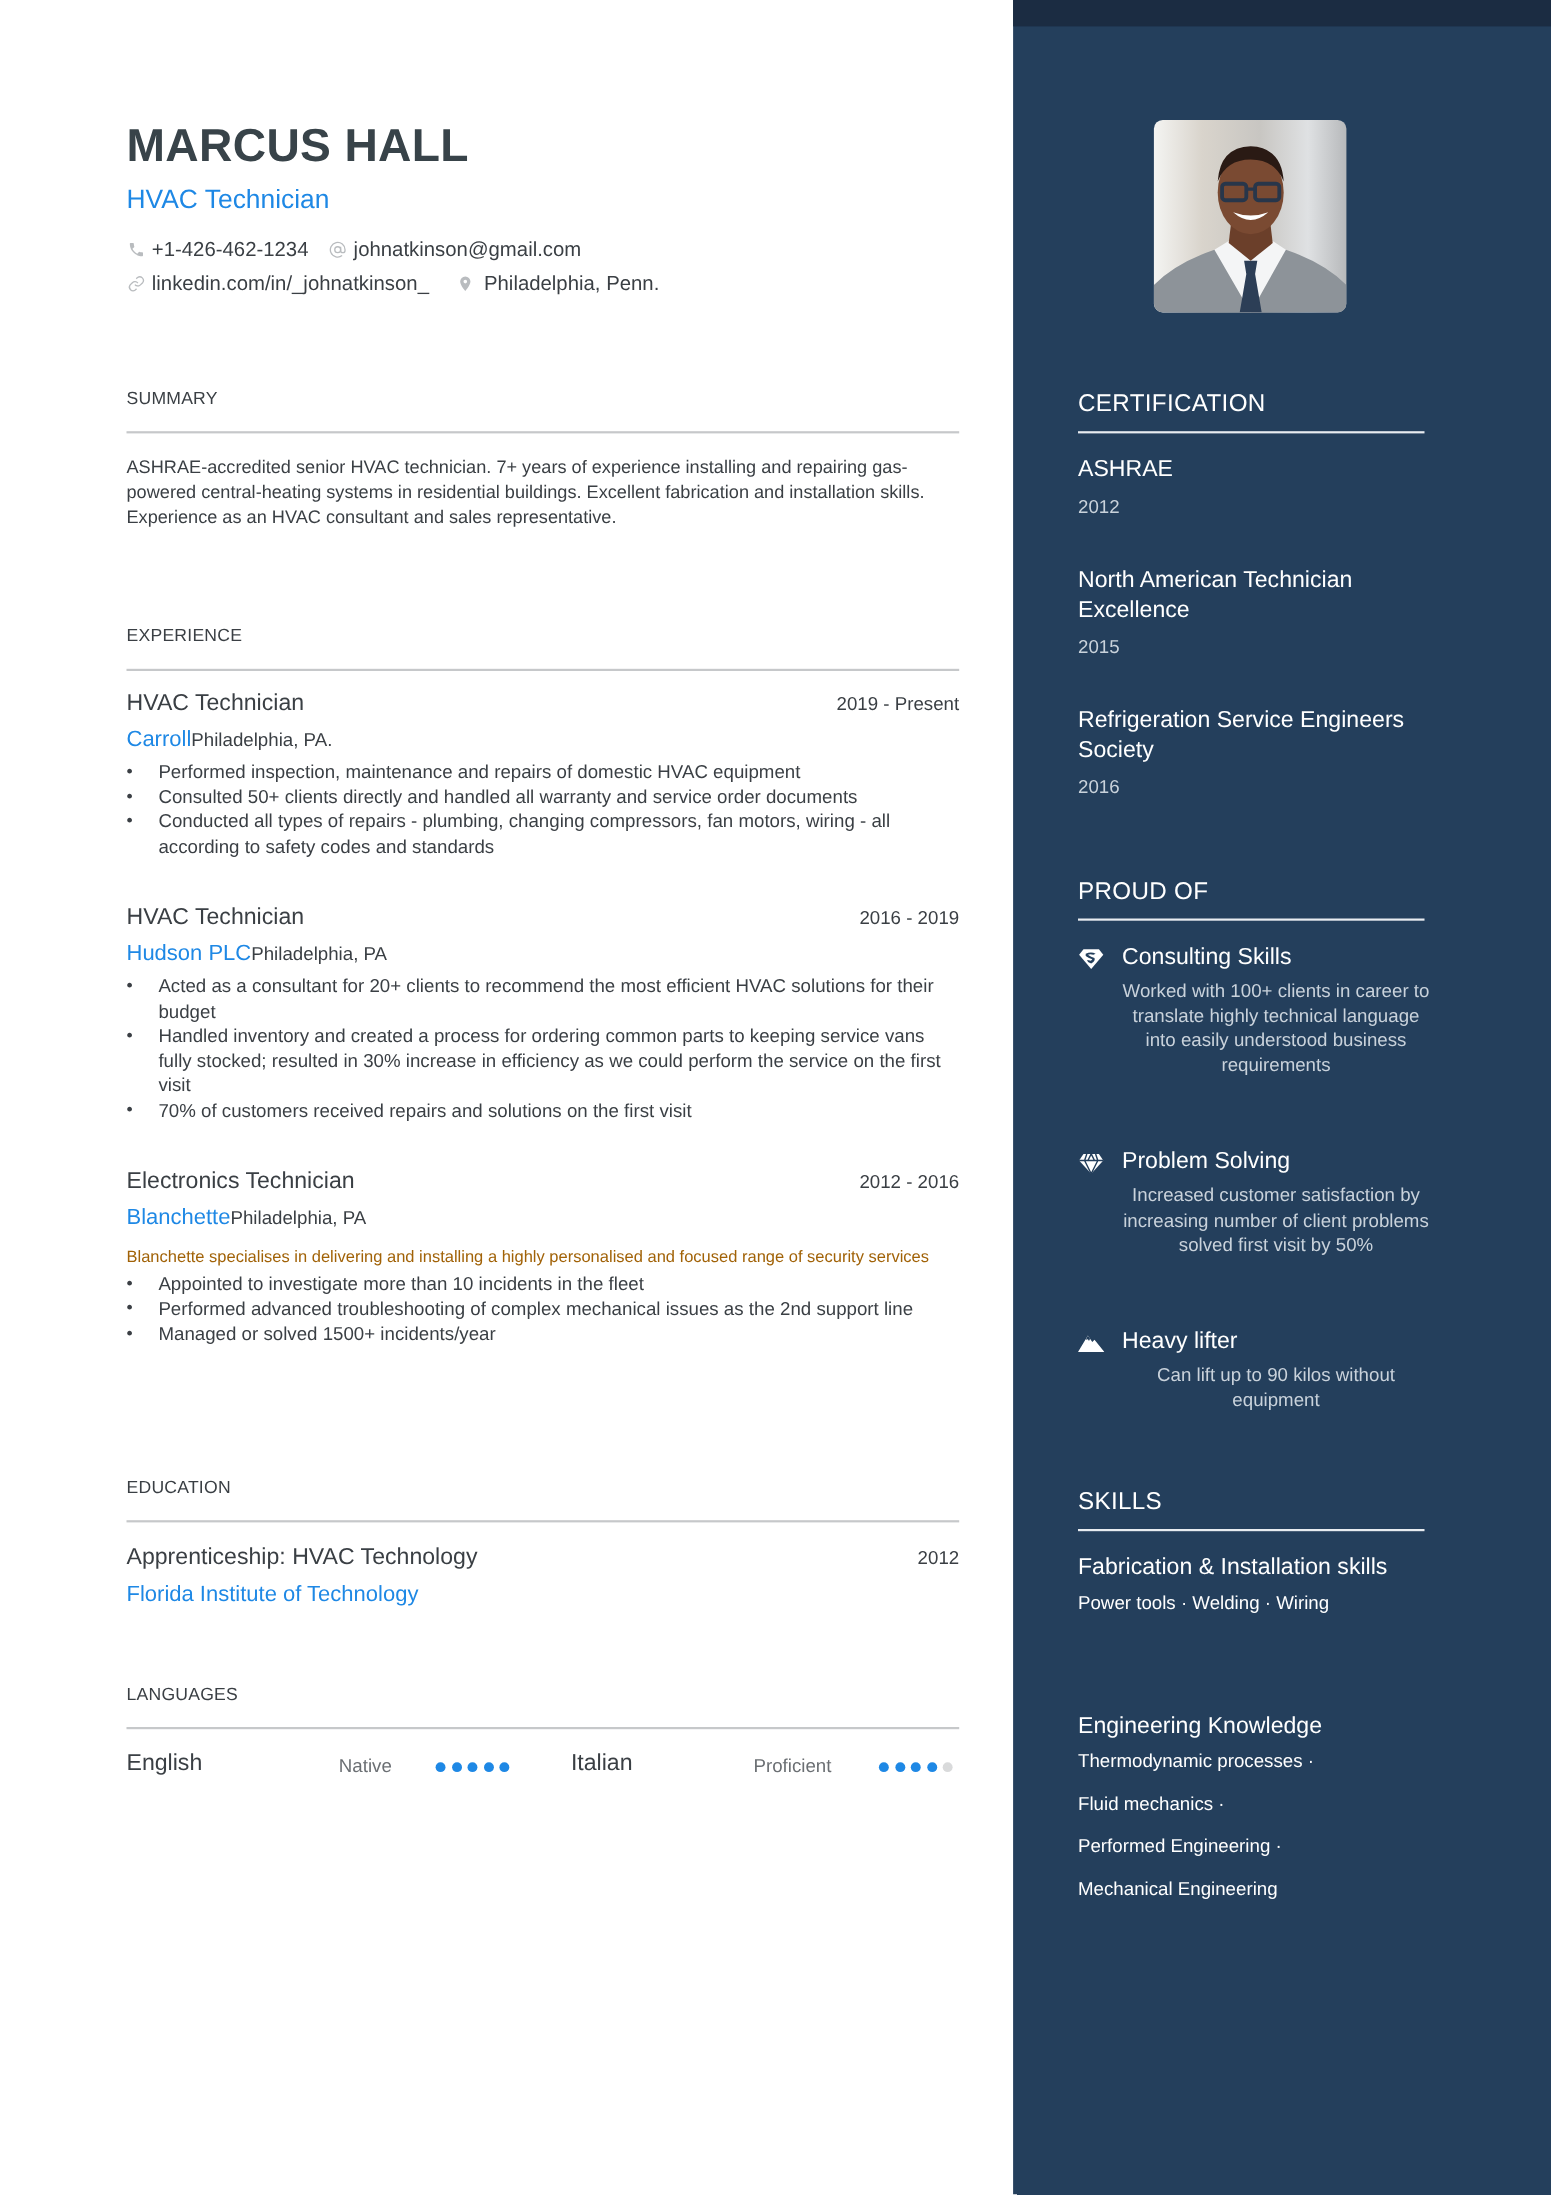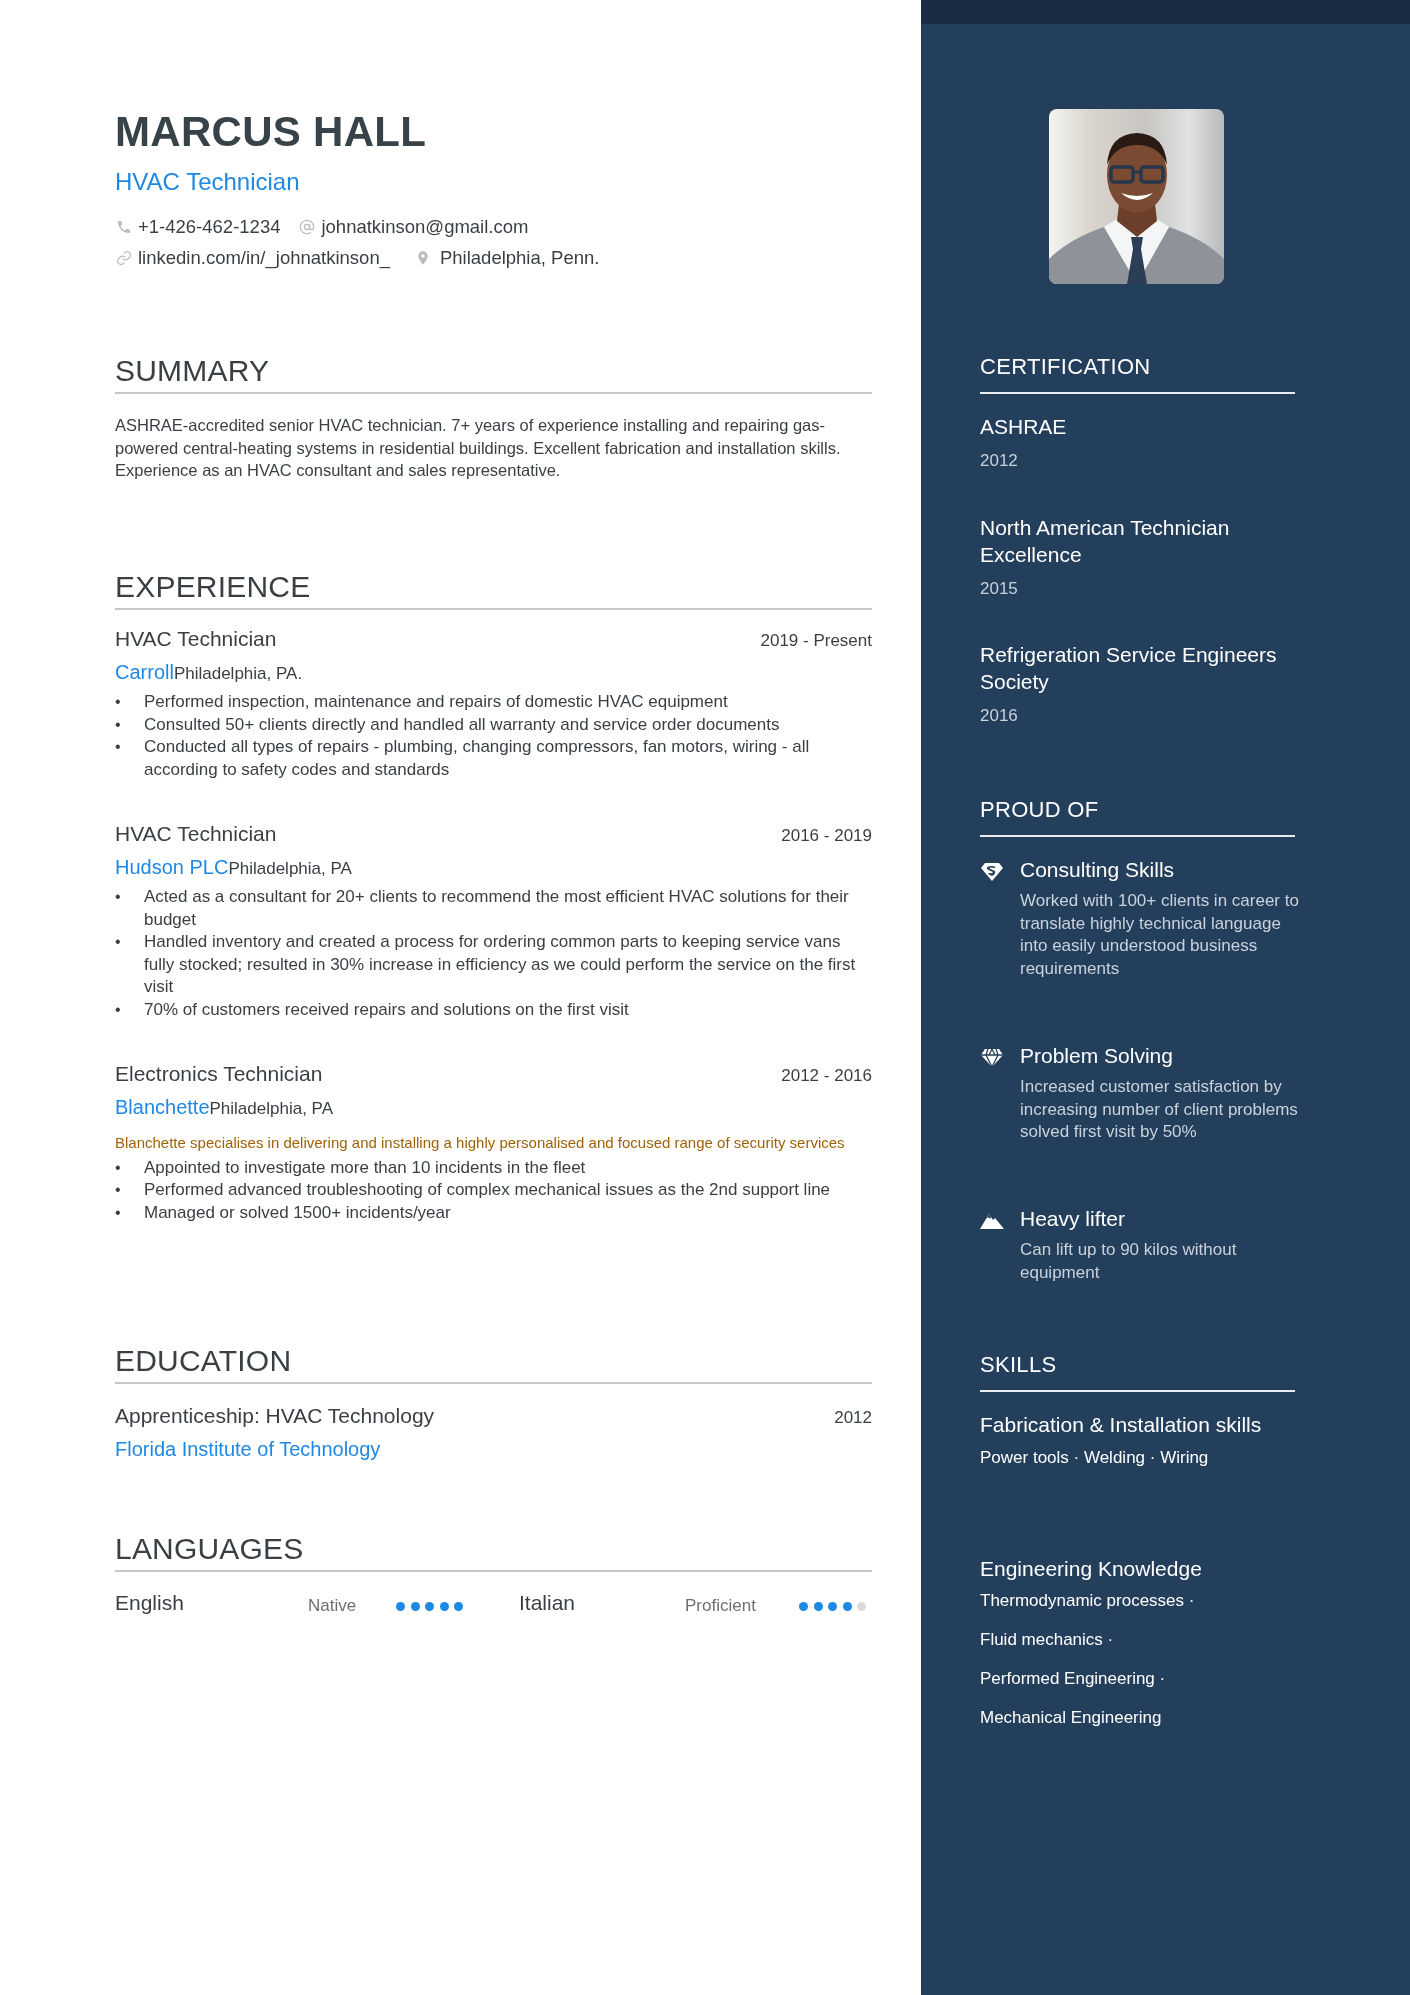--- a/index.html
+++ b/index.html
@@ -14,21 +14,21 @@
     .name { position: absolute; left: 115px; top: 108px; font-size: 42px; font-weight: bold; color: #384349; letter-spacing: 0.3px; }
     .role { position: absolute; left: 115px; top: 168px; font-size: 24px; color: #1e88e5; }
     .contact-row { position: absolute; left: 115px; display: flex; align-items: center; font-size: 18.5px; color: #3a3f44; }
     .contact-row.r1 { top: 216px; }
     .contact-row.r2 { top: 247px; text-align: right; }
     .c-item { display: flex; align-items: center; margin-right: 18px; }
     .c-icon { width: 18px; height: 18px; margin-right: 5px; display: inline-flex; align-items: center; justify-content: center; color: #b9bcbf; }
     .c-icon svg { width: 16px; height: 16px; }
 
     
-    .sec-title { position: absolute; left: 115px; font-size: 30px; color: #3a3f44; letter-spacing: 0.2px; }
+    .sec-title { position: absolute; left: 115px; font-size: 16px; color: #3a3f44; letter-spacing: 0.2px; }
     .sec-line { position: absolute; left: 115px; width: 757px; height: 2px; background: #c6c8ca; }
 
     .summary { position: absolute; left: 115px; top: 414px; width: 740px; font-size: 16.5px; line-height: 22.5px; color: #3a3f44; }
 
     .job { position: absolute; left: 115px; width: 757px; }
     .job-head { display: flex; justify-content: space-between; align-items: baseline; height: 34px; }
     .job-title { font-size: 21px; color: #3a3f44; }
     .job-date { font-size: 17px; color: #3a3f44; }
     .job-sub { display: flex; justify-content: flex-start; align-items: baseline; height: 30px; }
     .job-company { font-size: 20px; color: #1e88e5; }
@@ -52,21 +52,21 @@
     .s-title { position: absolute; left: 980px; font-size: 22px; color: #ffffff; letter-spacing: 0.3px; }
     .s-line { position: absolute; left: 980px; width: 315px; height: 2px; background: #e8ecf0; }
 
     .cert { position: absolute; left: 980px; width: 315px; }
     .cert-name { font-size: 21px; color: #ffffff; line-height: 27px; }
     .cert-year { font-size: 17px; color: #c9d2db; margin-top: 11px; }
 
     .proud { position: absolute; left: 980px; width: 320px; }
     .proud-icon { position: absolute; left: 0; top: 4px; width: 24px; height: 20px; }
     .proud-title { position: absolute; left: 40px; top: 0; font-size: 21px; color: #ffffff; white-space: nowrap; }
-    .proud-desc { position: absolute; left: 40px; top: 32px; width: 280px; font-size: 17px; line-height: 22.5px; color: #c9d2db; }
+    .proud-desc { position: absolute; left: 40px; top: 32px; width: 280px; font-size: 17px; line-height: 22.5px; color: #c9d2db; text-align: center; }
 
     .skill { position: absolute; left: 980px; width: 315px; }
     .skill-name { font-size: 21px; color: #ffffff; line-height: 27px; }
     .skill-items { font-size: 17px; color: #ffffff; margin-top: 10px; }
     .skill-line { font-size: 17px; color: #ffffff; height: 39px; line-height: 22px; }
   </style>
 </head>
 <body>
 
 <div class="main">

